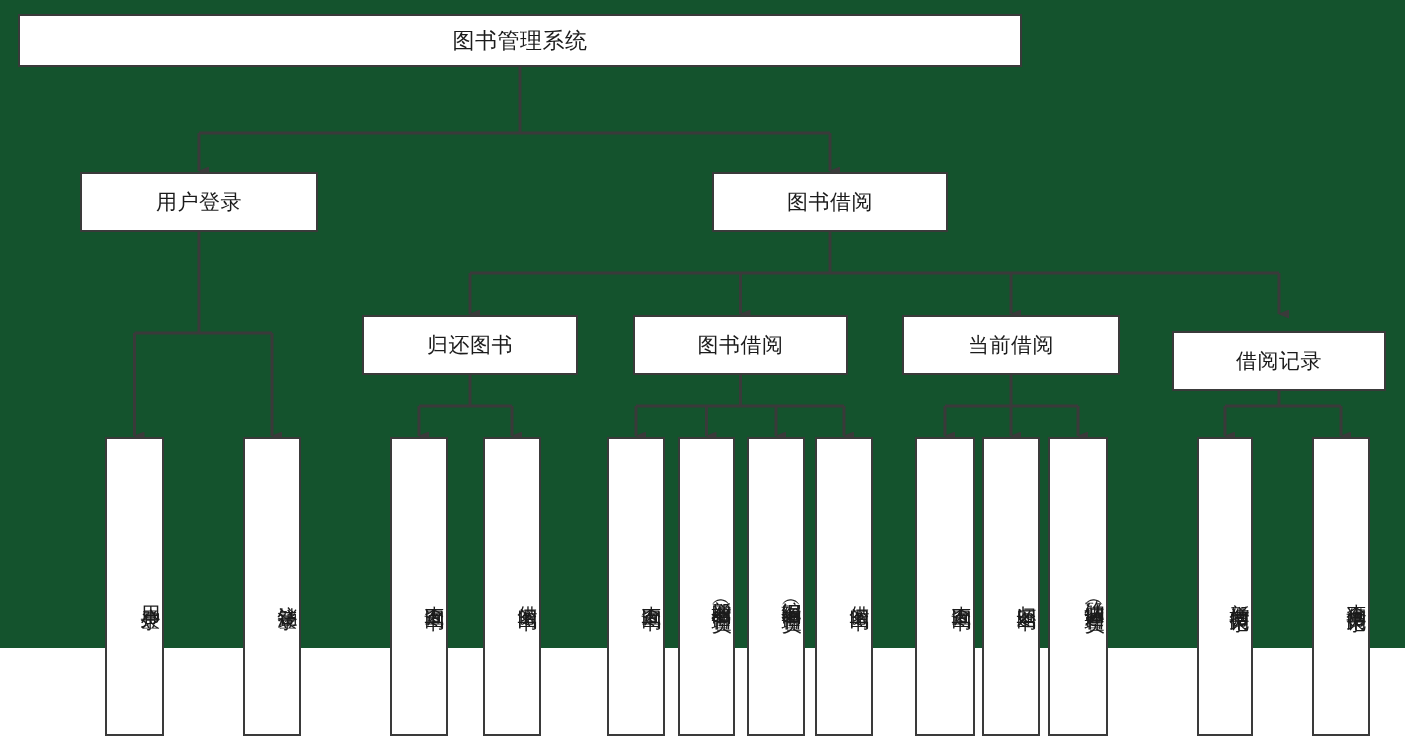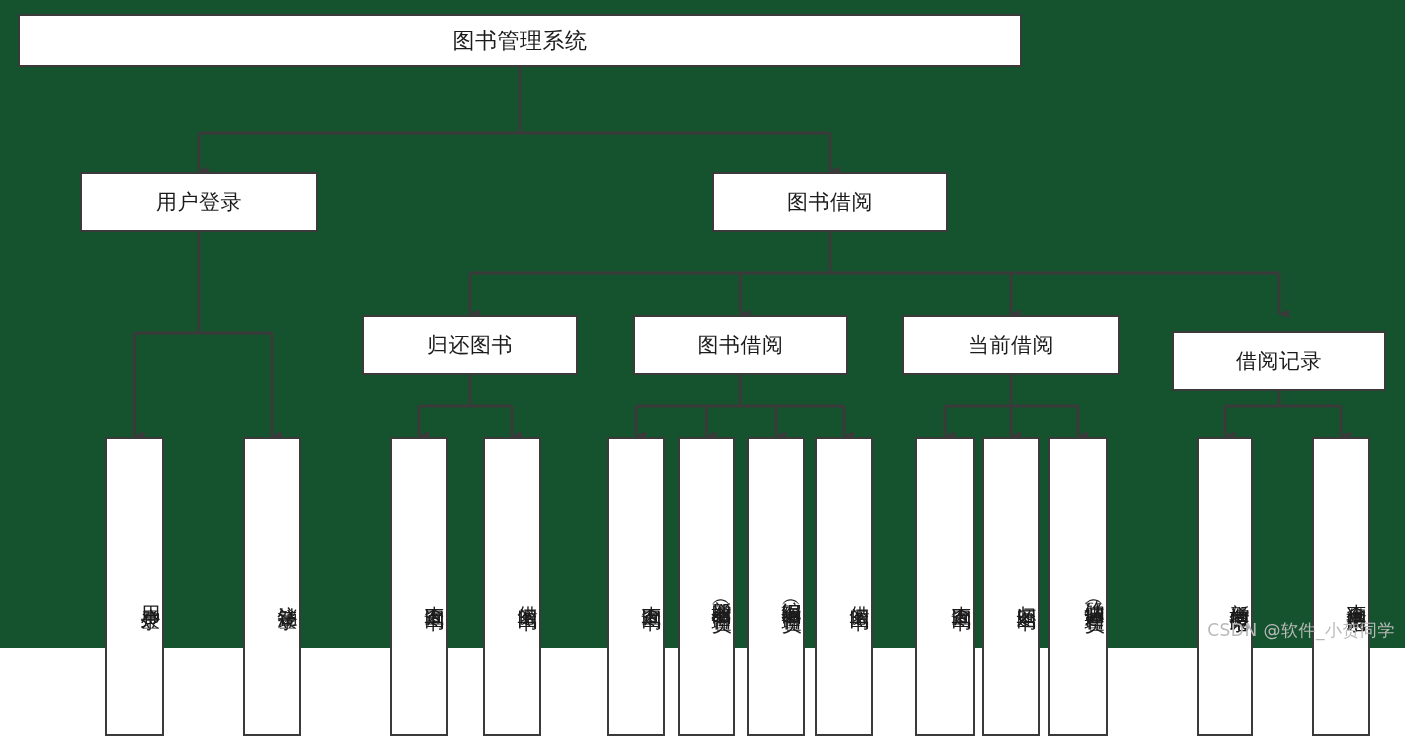--- a/index.html
+++ b/index.html
@@ -176,14 +176,13 @@
         <span class="label">确认归还（管理员）</span>
       </div>
       <div class="node vert" style="left: 1197px; top: 437px; width: 56px; height: 299px;">
         <span class="label">新增借阅记录</span>
       </div>
       <div class="node vert" style="left: 1312px; top: 437px; width: 58px; height: 299px;">
         <span class="label">查询借阅记录</span>
       </div>
     </div>
 
-  <div class="watermark">CSDN @软件_小贺同学</div>
 </div>
 
 </body></html>

